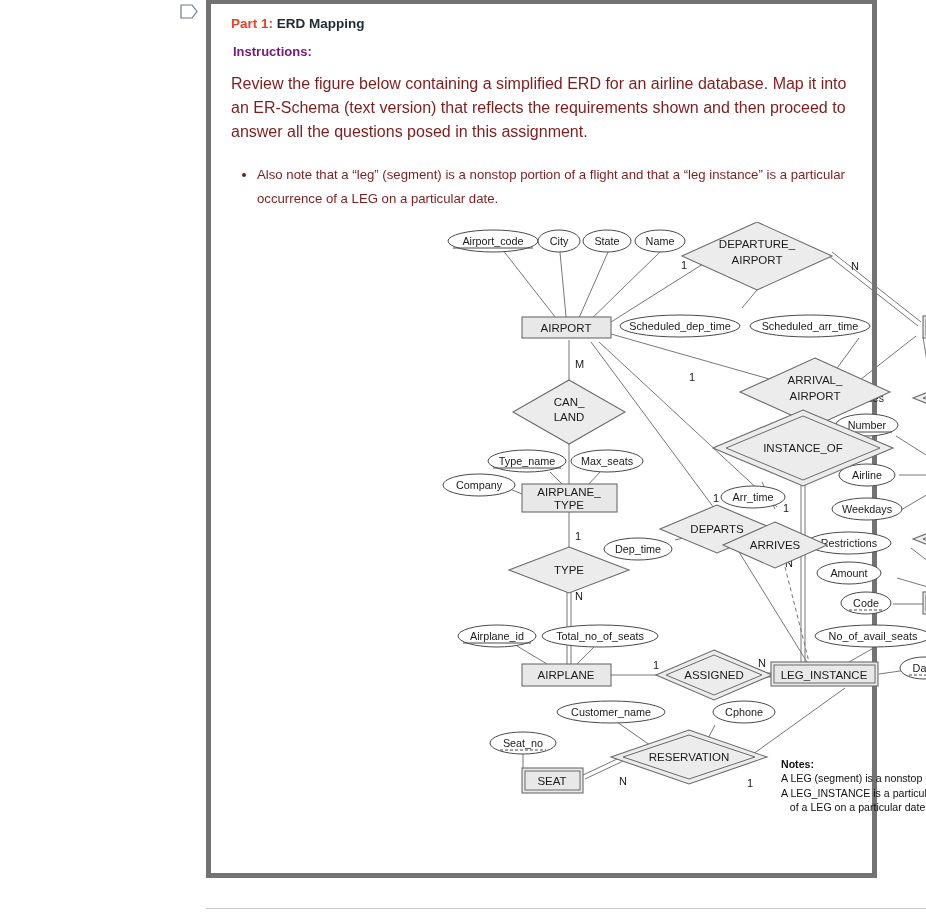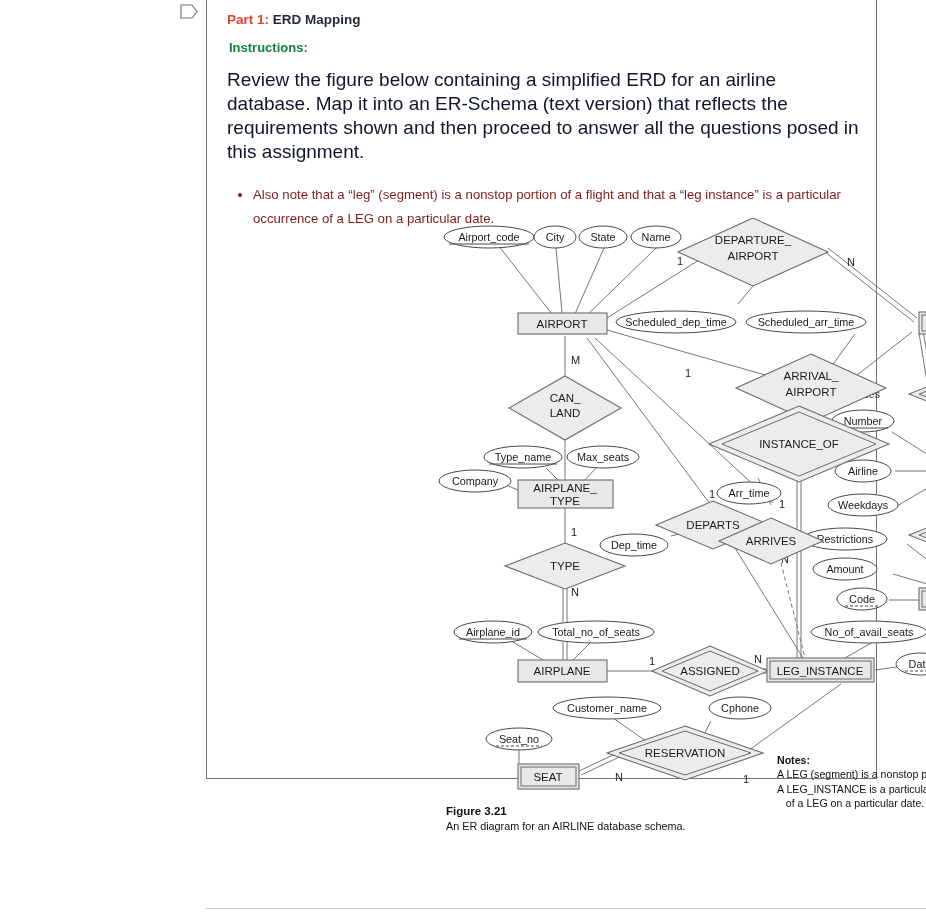--- a/index.html
+++ b/index.html
@@ -4,32 +4,32 @@
 <style>
   html,body{margin:0;padding:0;background:#ffffff;}
   body{width:926px;height:919px;position:relative;font-family:"Liberation Sans",sans-serif;overflow:hidden;}
 
   #root{position:absolute;left:0;top:0;width:926px;height:919px;background:#fff;}
 
   
   .tag-icon{position:absolute;left:180px;top:4px;width:18px;height:15px;}
 
   
-  .card{position:absolute;left:206px;top:-1px;width:671px;height:780px;border:1px solid #737373;background:#fff;box-sizing:border-box;}
+  .card{position:absolute;left:206px;top:-1px;width:671px;height:879px;border:5px solid #737373;background:#fff;box-sizing:border-box;}
 
   .bottom-rule{position:absolute;left:206px;top:908px;width:720px;height:1px;background:#c9c9c9;}
 
   .content{position:absolute;left:20px;top:10px;right:14px;}
 
   .part-title{font-size:13.5px;line-height:20px;color:#1f2a33;font-weight:bold;margin:0 0 6px 0;}
   .part-title .pnum{color:#e8402a;}
 
-  .instr-label{font-size:13px;line-height:20px;color:#15803d;font-weight:bold;margin:8px 0 10px 2px;}
-
-  .para{font-size:19px;line-height:24px;color:#0f172a;margin:0 0 19px 0;}
+  .instr-label{font-size:13px;line-height:20px;color:#701a75;font-weight:bold;margin:8px 0 10px 2px;}
+
+  .para{font-size:16px;line-height:24px;color:#7f1d1d;margin:0 0 19px 0;}
 
   .bullets{margin:12px 0 0 0;padding-left:26px;}
   .bullets li{font-size:13.2px;line-height:24px;color:#7f1d1d;}
 
   
   .figwrap{position:absolute;left:206px;top:218px;width:671px;height:640px;}
   svg.erd{position:absolute;left:0;top:0;}
 
   .ent rect{fill:#e8e8e8;stroke:#6b6b6b;stroke-width:1.1;}
   .ent .inner{fill:none;stroke:#6b6b6b;stroke-width:1;}
@@ -405,22 +405,18 @@
 
       </svg>
 
       <div class="notes">
         <div class="nh">Notes:</div>
         <div class="nl">A LEG (segment) is a nonstop portion of a flight.</div>
         <div class="nl">A LEG_INSTANCE is a particular occurrence</div>
         <div class="nl">   of a LEG on a particular date.</div>
       </div>
 
-      <div class="figcap">
-        <div class="fnum">Figure 3.21</div>
-        <div class="fdesc">An ER diagram for an AIRLINE database schema.</div>
-      </div>
 
     </div>
   </div>
 
   <div class="bottom-rule"></div>
 </div>
 
 </body></html>

